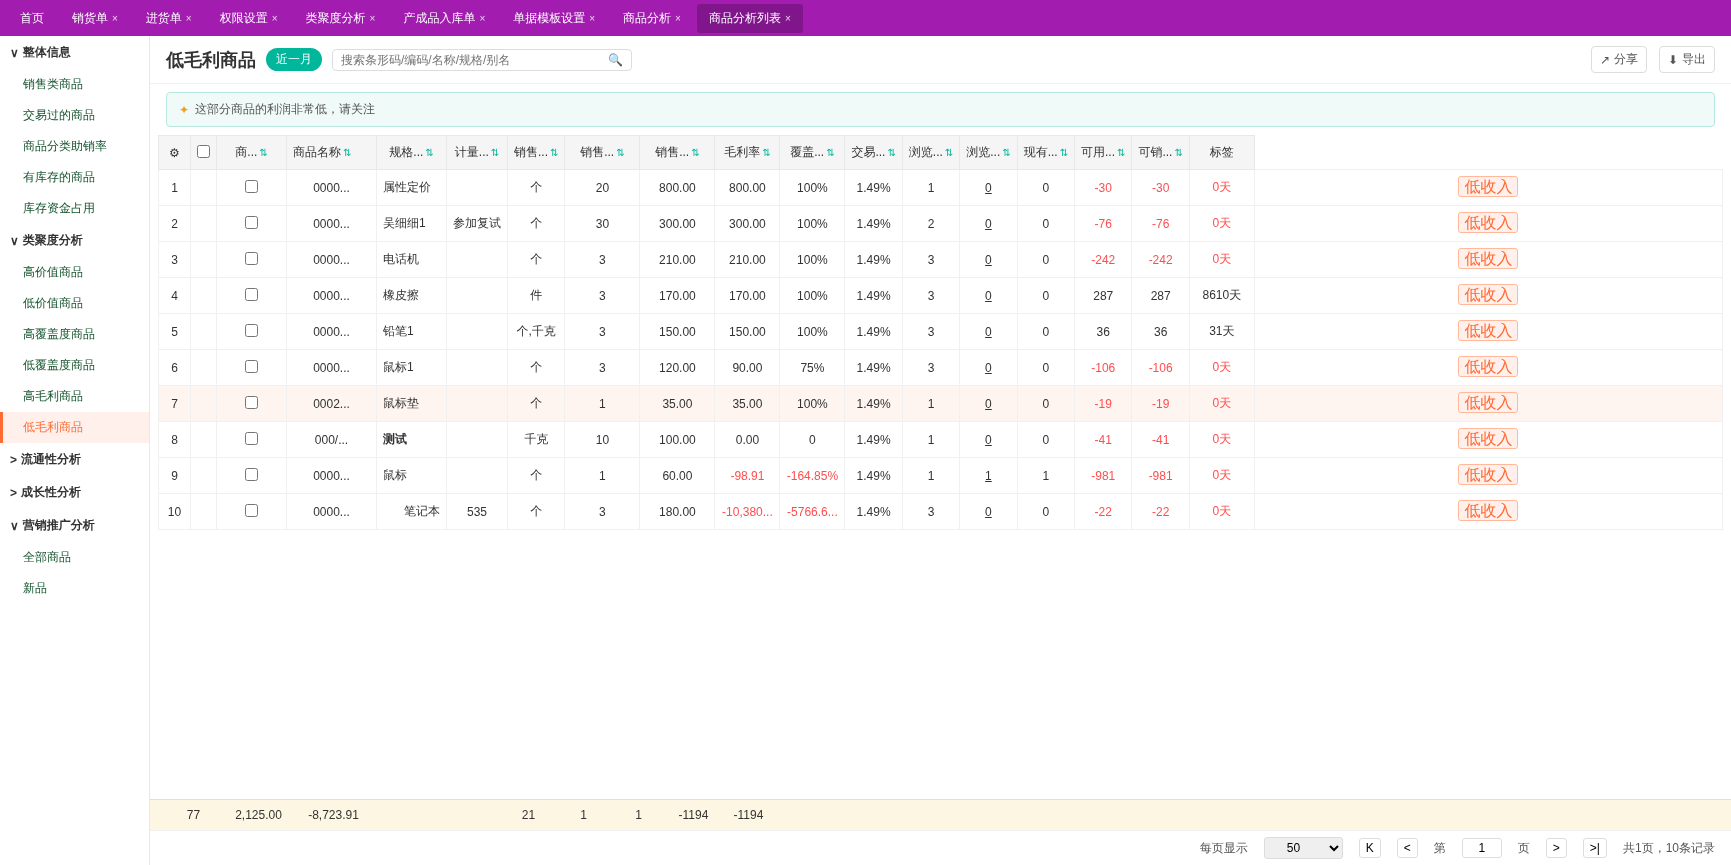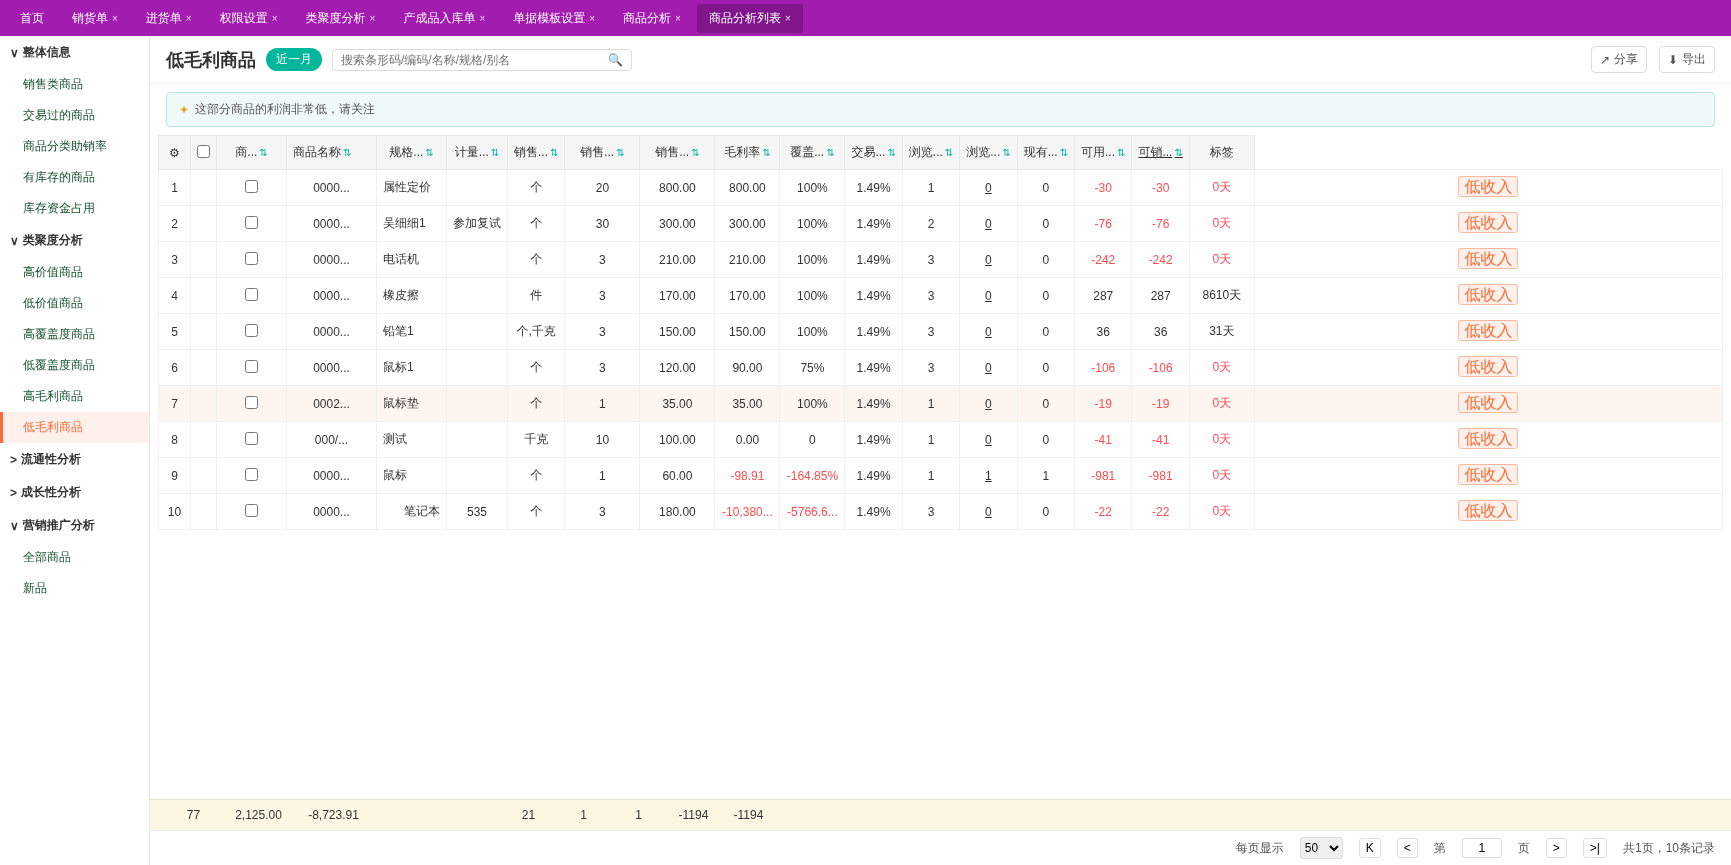--- a/index.html
+++ b/index.html
@@ -204,21 +204,21 @@
       justify-content: flex-end;
       padding: 6px 16px;
       gap: 16px;
       border-top: 1px solid #f0f0f0;
       background: #fff;
       font-size: 12px;
       color: #555;
     }
     .pagination select {
       border: 1px solid #ddd;
-      padding: 2px 0;
+      padding: 2px 18px;
       border-radius: 3px;
     }
     .pagination input {
       width: 40px;
       border: 1px solid #ddd;
       padding: 2px 4px;
       border-radius: 3px;
       text-align: center;
     }
     .page-btn {
@@ -239,21 +239,21 @@
     .col-sales-qty { width: 55px; }
     .col-sales-amount { width: 75px; }
     .col-sales-profit { width: 75px; }
     .col-gross-rate { width: 65px; }
     .col-cover { width: 65px; }
     .col-trade { width: 55px; }
     .col-browse1 { width: 55px; }
     .col-browse2 { width: 55px; }
     .col-current { width: 55px; }
     .col-available { width: 55px; }
-    .col-sellable { width: 55px; text-decoration: underline; }
+    .col-sellable { width: 55px; }
     .col-tag { width: 65px; }
 
     .sort-icon { color: #00b69b; margin-left: 2px; font-size: 10px; }
     th.sortable { cursor: pointer; }
   </style>
 </head>
 <body>
 
 <nav class="top-nav">
   <div class="nav-item">首页</div>
@@ -530,21 +530,21 @@
       <td class="red">-19</td>
       <td class="red">-19</td>
       <td class="red">0天</td>
       <td><span class="tag-low-income">低收入</span></td>
     </tr>
             <tr>
               <td>8</td>
       <td></td>
       <td><input type="checkbox" style=""></td>
       <td>000/...</td>
-      <td style="text-align:left;">测试</td>
+      <td style="text-align:left;font-weight:bold;">测试</td>
       <td></td>
       <td>千克</td>
       <td>10</td>
       <td>100.00</td>
       <td>0.00</td>
       <td>0</td>
       <td>1.49%</td>
       <td>1</td>
       <td class="underline">0</td>
       <td>0</td>

